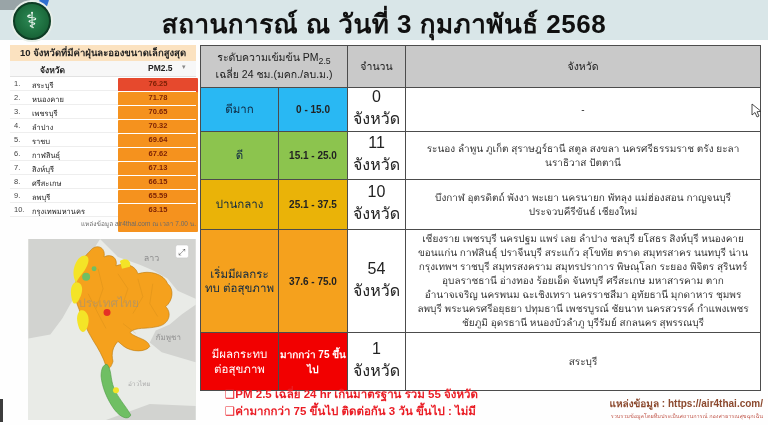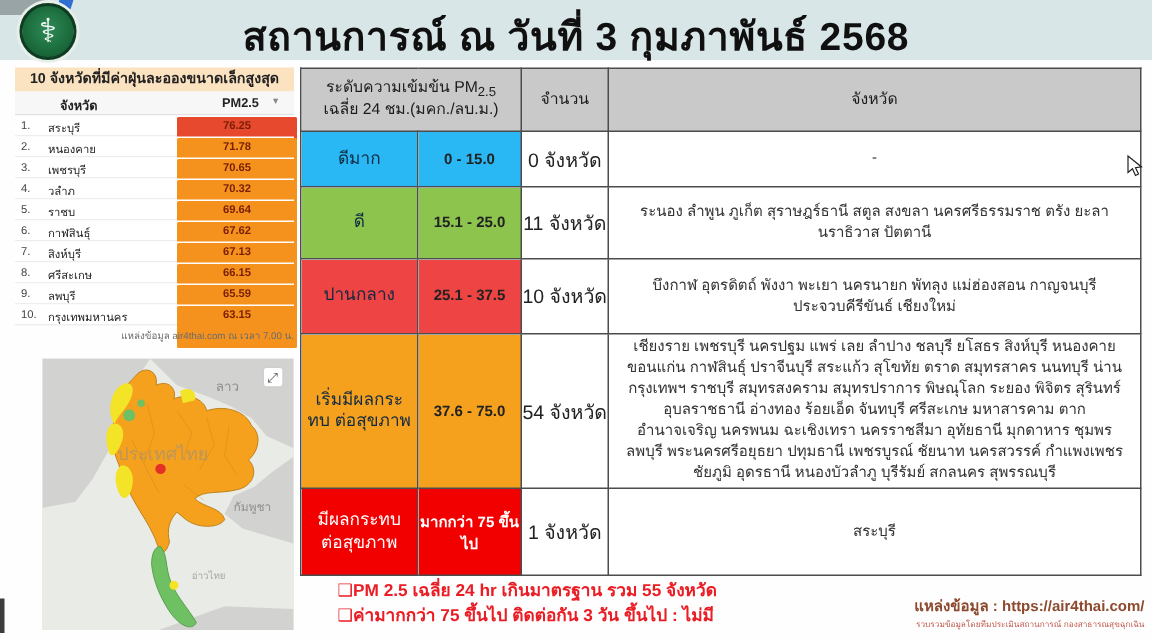--- a/index.html
+++ b/index.html
@@ -37,25 +37,25 @@
   
   .map { position:absolute; left:28px; top:239px; width:168px; height:181px; background:#e9ebe7; }
   .map svg { width:100%; height:100%; display:block; }
 
   
   table.levels { position:absolute; left:200px; top:45px; width:560px; border-collapse:collapse; table-layout:fixed; }
   table.levels td, table.levels th { border:1px solid #4c4c4c; overflow:hidden; }
   .thead td { background:#c9c9c9; font-size:10.5px; font-weight:500; color:#1c1c1c; text-align:center; line-height:1.3; }
   .lv-label { font-size:11.5px; font-weight:400; color:#102a43; text-align:center; line-height:1.25; padding:0 2px; }
   .lv-range { font-size:10px; font-weight:600; color:#222; text-align:center; }
-  .lv-count { font-size:13px; color:#222; text-align:center; background:#fff; }
+  .lv-count { font-size:16px; color:#222; text-align:center; background:#fff; }
   .lv-prov  { font-size:10px; color:#333; text-align:center; line-height:1.4; padding:2px 10px; background:#fff; }
   .bg-blue   { background:#29b8f3; }
   .bg-green  { background:#8cc44e; }
-  .bg-yellow { background:#ef4444; }
+  .bg-yellow { background:#eab308; }
   .bg-orange { background:#f5a11d; }
   .bg-red    { background:#f20000; }
   .txt-white { color:#fff !important; }
 
   
   .notes { position:absolute; left:225px; top:386px; font-size:11.5px; font-weight:700; color:#ea1c24; line-height:1.45; }
   .src-block { position:absolute; right:5px; top:396px; width:300px; text-align:right; }
   .src-label { font-size:10px; font-weight:700; color:#8c4a2f; }
   .src-credit { font-size:5.5px; color:#c0564a; margin-top:1px; }
 
@@ -91,21 +91,21 @@
     <span class="pname">หนองคาย</span>
     <span class="pval pv-orange">71.78</span>
   </div>
   <div class="t10-row" style="top:105px">
     <span class="rank">3.</span>
     <span class="pname">เพชรบุรี</span>
     <span class="pval pv-orange">70.65</span>
   </div>
   <div class="t10-row" style="top:119px">
     <span class="rank">4.</span>
-    <span class="pname">วลำภ</span>
+    <span class="pname">ลำปาง</span>
     <span class="pval pv-orange">70.32</span>
   </div>
   <div class="t10-row" style="top:133px">
     <span class="rank">5.</span>
     <span class="pname">ราชบ</span>
     <span class="pval pv-orange">69.64</span>
   </div>
   <div class="t10-row" style="top:147px">
     <span class="rank">6.</span>
     <span class="pname">กาฬสินธุ์</span>

